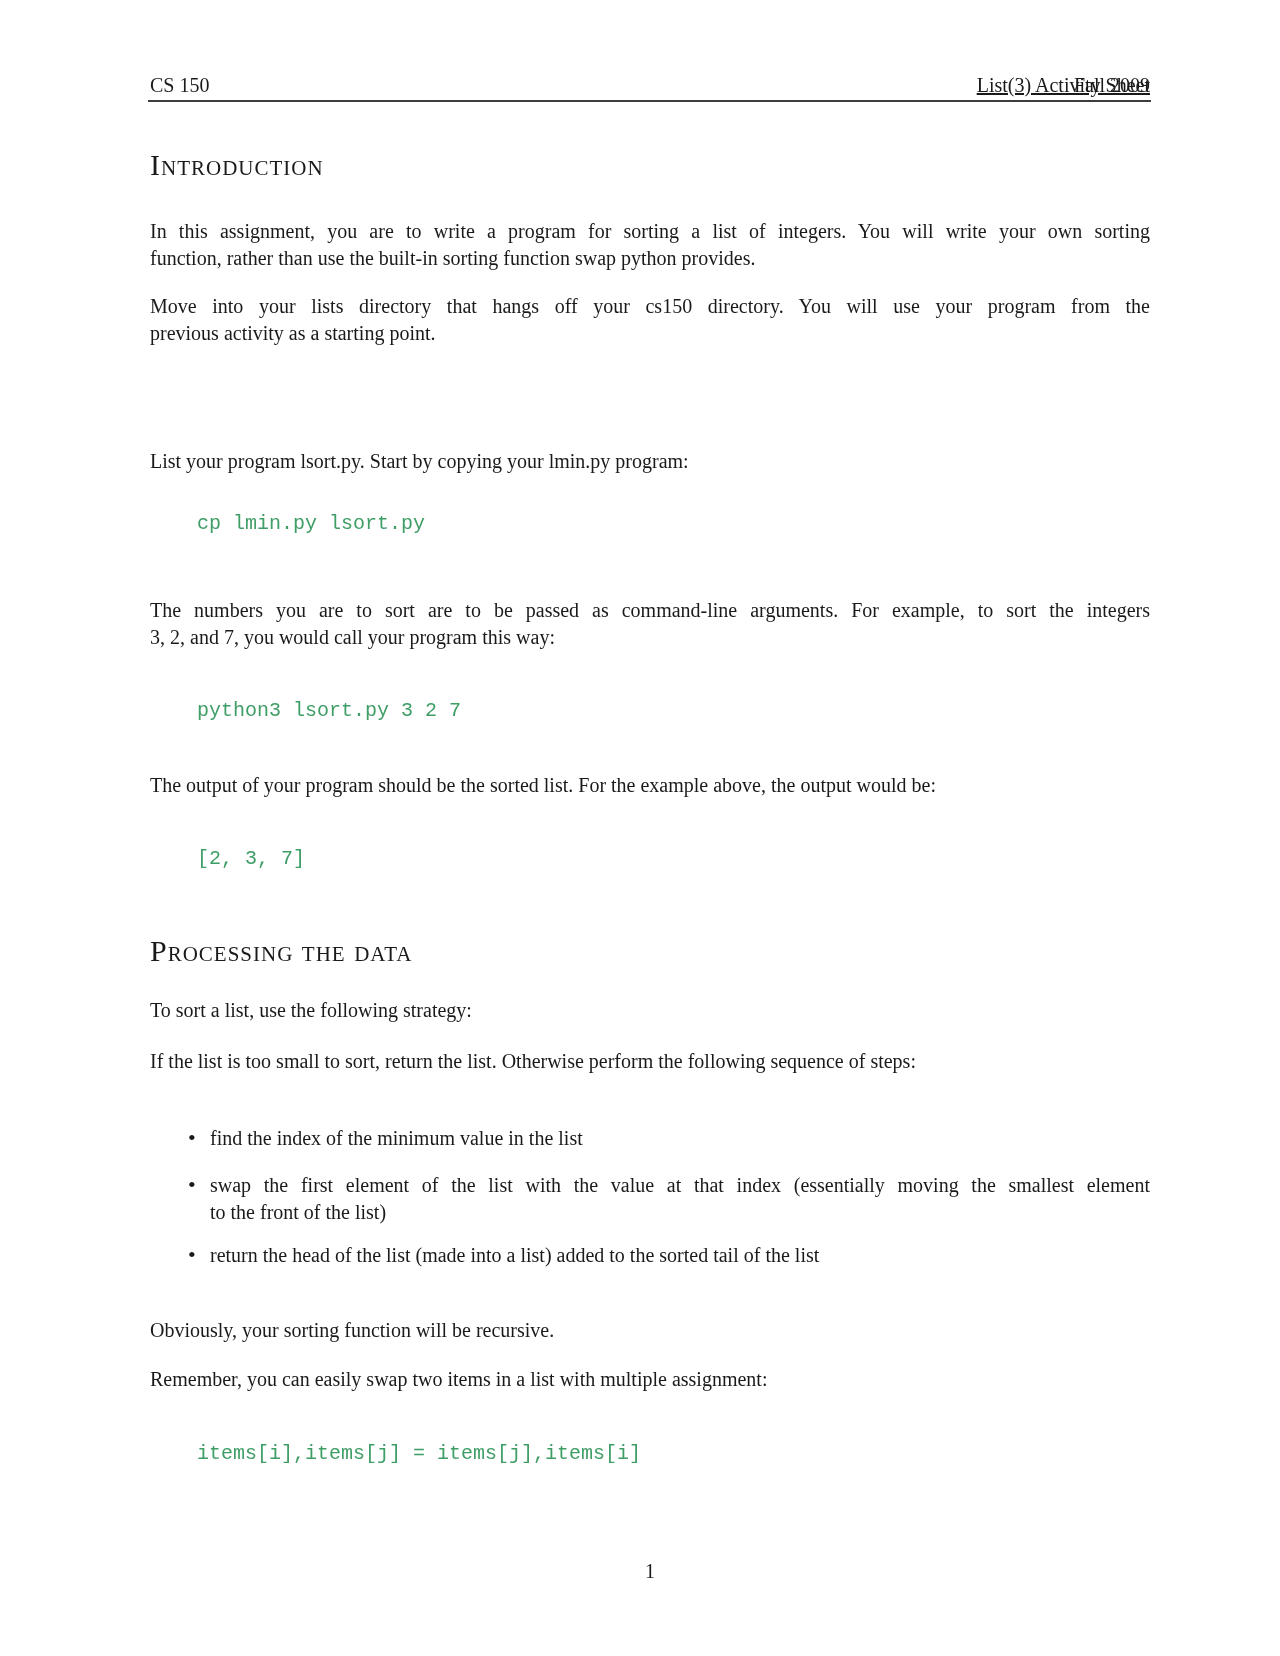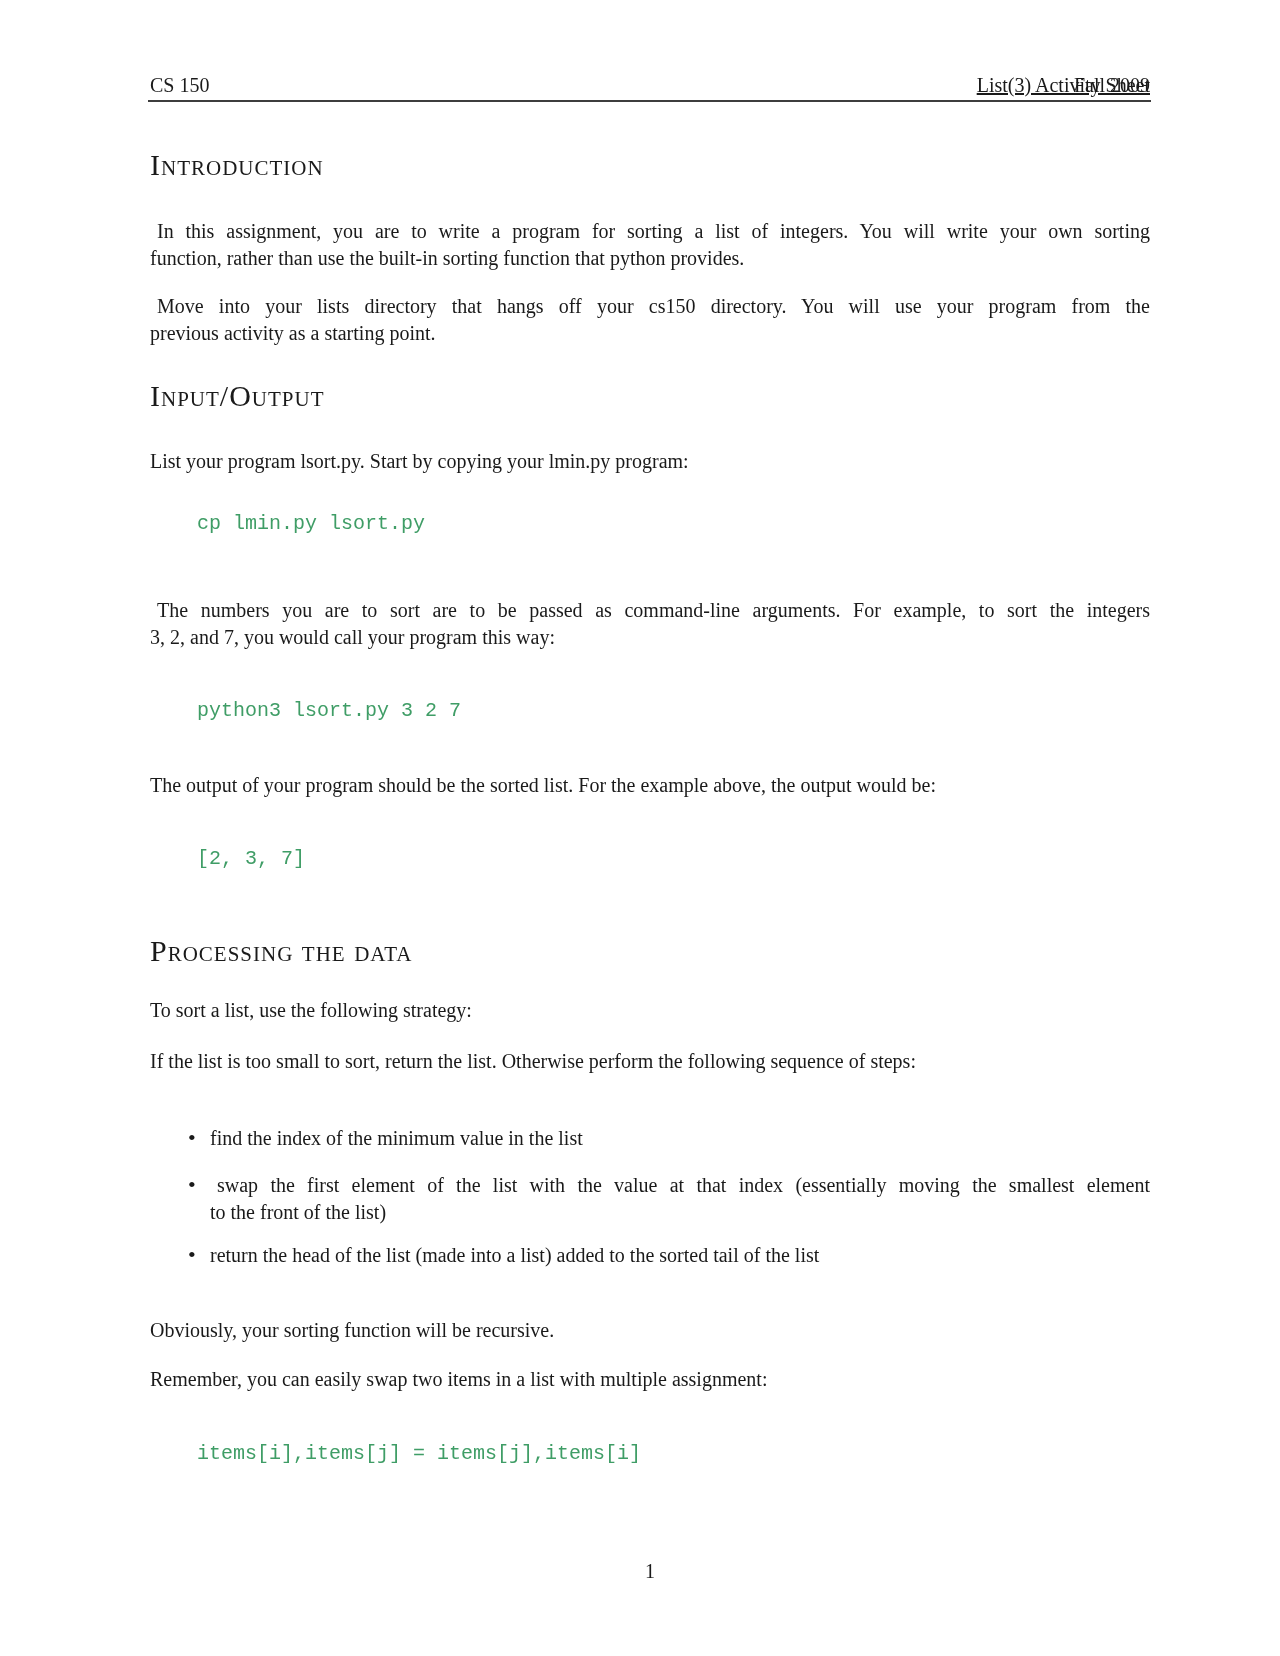--- a/index.html
+++ b/index.html
@@ -18,21 +18,21 @@
   .hdr-right{left:150px;top:72px;width:1000px;text-align:right;}
   .rule{left:148px;top:100px;width:1003px;height:2px;background:#3d3d3d;}
   .sec{
     left:150px;width:1000px;
     font-size:30px;line-height:36px;
     font-variant:small-caps;
     letter-spacing:1px;
     font-weight:normal;margin:0;
   }
   .para{left:150px;width:1000px;}
-  .jline{display:block;text-align:justify;text-align-last:justify;margin-left:7px;}
+  .jline{display:block;text-align:justify;text-align-last:justify;}
   .pline{display:block;}
   .it{}
   .code{
     left:197px;
     font-family:"Liberation Mono", monospace;
     font-size:20px;line-height:27px;
     color:#3f9d66;
     white-space:pre;
   }
   .bullet-item{left:150px;width:1000px;padding-left:60px;box-sizing:border-box;}
@@ -46,29 +46,28 @@
 
   <div class="abs hdr-left">CS 150</div>
   <div class="abs hdr-center">List(3) Activity Sheet</div>
   <div class="abs hdr-right">Fall 2009</div>
   <div class="abs rule"></div>
 
   <h2 class="abs sec" style="top:147px">Introduction</h2>
 
   <div class="abs para" style="top:218px">
     <span class="jline">In this assignment, you are to write a program for sorting a list of integers. You will write your own sorting</span>
-    <span class="pline">function, rather than use the built-in sorting function that python provides.</span>
+    <span class="pline">function, rather than use the built-in sorting function swap python provides.</span>
   </div>
 
   <div class="abs para" style="top:293px">
     <span class="jline"><span>Move into your </span><span class="it">lists</span><span> directory that hangs off your </span><span class="it">cs150</span><span> directory.  You will use your program from the</span></span>
     <span class="pline">previous activity as a starting point.</span>
   </div>
 
-  <h2 class="abs sec" style="top:378px">Input/Output</h2>
 
   <div class="abs para" style="top:448px">
     <span>List your program </span><span class="it">lsort.py</span><span>. Start by copying your lmin.py program:</span>
   </div>
 
   <div class="abs code" style="top:510px">cp lmin.py lsort.py</div>
 
   <div class="abs para" style="top:597px">
     <span class="jline">The numbers you are to sort are to be passed as command-line arguments. For example, to sort the integers</span>
     <span class="pline">3, 2, and 7, you would call your program this way:</span>

